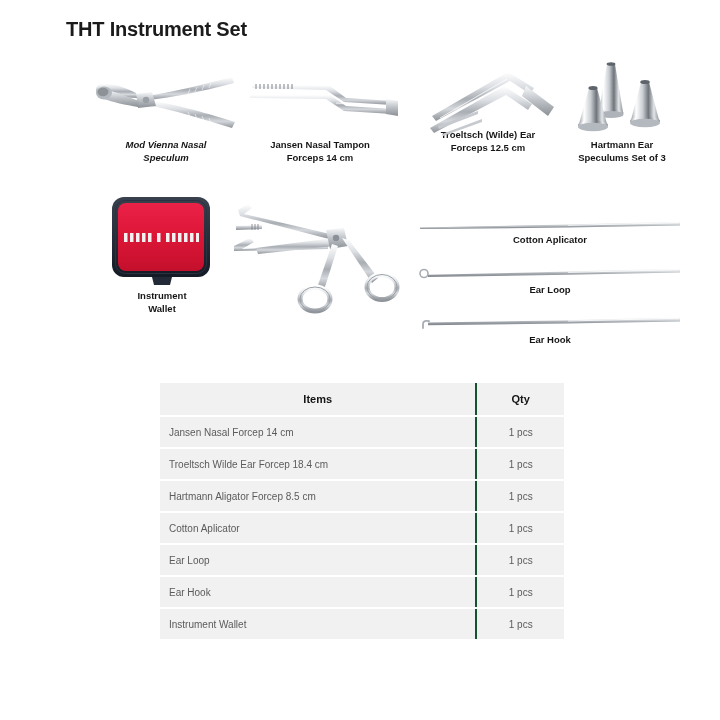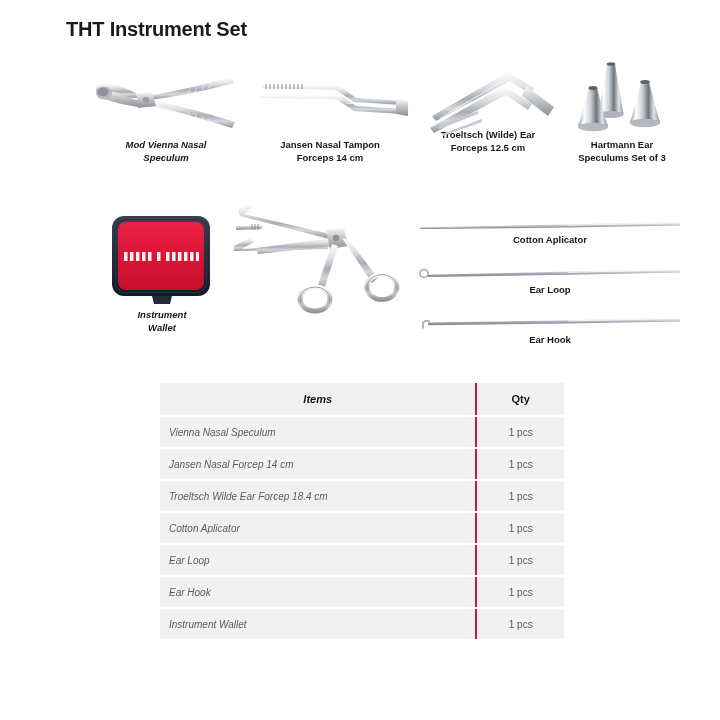--- a/index.html
+++ b/index.html
@@ -71,26 +71,25 @@
   }
   .spec-table th, .spec-table td {
     background: #f1f1f1;
     padding: 0;
     height: 30px;
     vertical-align: middle;
   }
   .spec-table th.items-head,
   .spec-table td.items-cell {
     width: 312px;
-    font-style: italic;
   }
   .spec-table th.qty-head,
   .spec-table td.qty-cell {
     width: 88px;
-    border-left: 2px solid #be185d;
+    border-left: 2px solid #14532d;
   }
   .spec-table th {
     font-size: 11px;
     font-weight: bold;
     text-align: center;
     color: #141414;
     height: 32px;
   }
   .spec-table td.items-cell {
     text-align: left;
@@ -184,21 +183,21 @@
           <line x1="117" y1="16" x2="119" y2="11"></line>
         </g>
       </svg>
     </div>
     <div class="caption">
       <span>Mod Vienna Nasal</span><br>
       <span>Speculum</span>
     </div>
   </div>
 
-  <div class="product" style="left:250px; top:72px; width:160px;">
+  <div class="product" style="left:240px; top:72px; width:160px;">
     <div class="art">
       <svg width="160" height="62" viewBox="0 0 160 62">
 
         <path d="M12 16 L86 18 L104 30 L152 33 L152 29 L106 26 L90 14 L12 13 Z" class="steel-a"></path>
 
         <path d="M10 26 L86 27 L104 39 L152 42 L152 37 L106 34 L90 23 L10 23 Z" class="steel-a"></path>
 
         <g stroke="#6f747a" stroke-width="0.9">
           <line x1="16" y1="12" x2="16" y2="17"></line>
             <line x1="20" y1="12" x2="20" y2="17"></line>
@@ -271,21 +270,21 @@
           <ellipse cx="82" cy="65" rx="15" ry="4.2" fill="#b4b9bf"></ellipse>
         </g>
       </svg>
     </div>
     <div class="caption">
       <span>Hartmann Ear</span><br>
       <span>Speculums Set of 3</span>
     </div>
   </div>
 
-  <div class="product" style="left:104px; top:212px; width:116px;font-style:italic;">
+  <div class="product" style="left:104px; top:193px; width:116px;">
     <div class="art" style="height:92px;">
       <svg width="116" height="92" viewBox="0 0 116 92">
 
         <rect x="8" y="4" width="98" height="80" rx="12" fill="url(#walletTrim)"></rect>
 
         <rect x="14" y="10" width="86" height="68" rx="8" fill="url(#walletFabric)"></rect>
 
         <rect x="11.5" y="7.5" width="91" height="73" rx="10" fill="none" stroke="#2b3341" stroke-width="1"></rect>
 
         <g fill="#f3f0ef">
@@ -373,29 +372,29 @@
 
   <table class="spec-table">
     <thead>
       <tr>
         <th class="items-head">Items</th>
         <th class="qty-head">Qty</th>
       </tr>
     </thead>
     <tbody>
       <tr>
-        <td class="items-cell">Vienna Nasal Speculum</td>
-        <td class="qty-cell">1 pcs</td>
-      </tr>
-      <tr>
         <td class="items-cell">Jansen Nasal Forcep 14 cm</td>
         <td class="qty-cell">1 pcs</td>
       </tr>
       <tr>
         <td class="items-cell">Troeltsch Wilde Ear Forcep 18.4 cm</td>
+        <td class="qty-cell">1 pcs</td>
+      </tr>
+      <tr>
+        <td class="items-cell">Hartmann Aligator Forcep 8.5 cm</td>
         <td class="qty-cell">1 pcs</td>
       </tr>
       <tr>
         <td class="items-cell">Cotton Aplicator</td>
         <td class="qty-cell">1 pcs</td>
       </tr>
       <tr>
         <td class="items-cell">Ear Loop</td>
         <td class="qty-cell">1 pcs</td>
       </tr>

